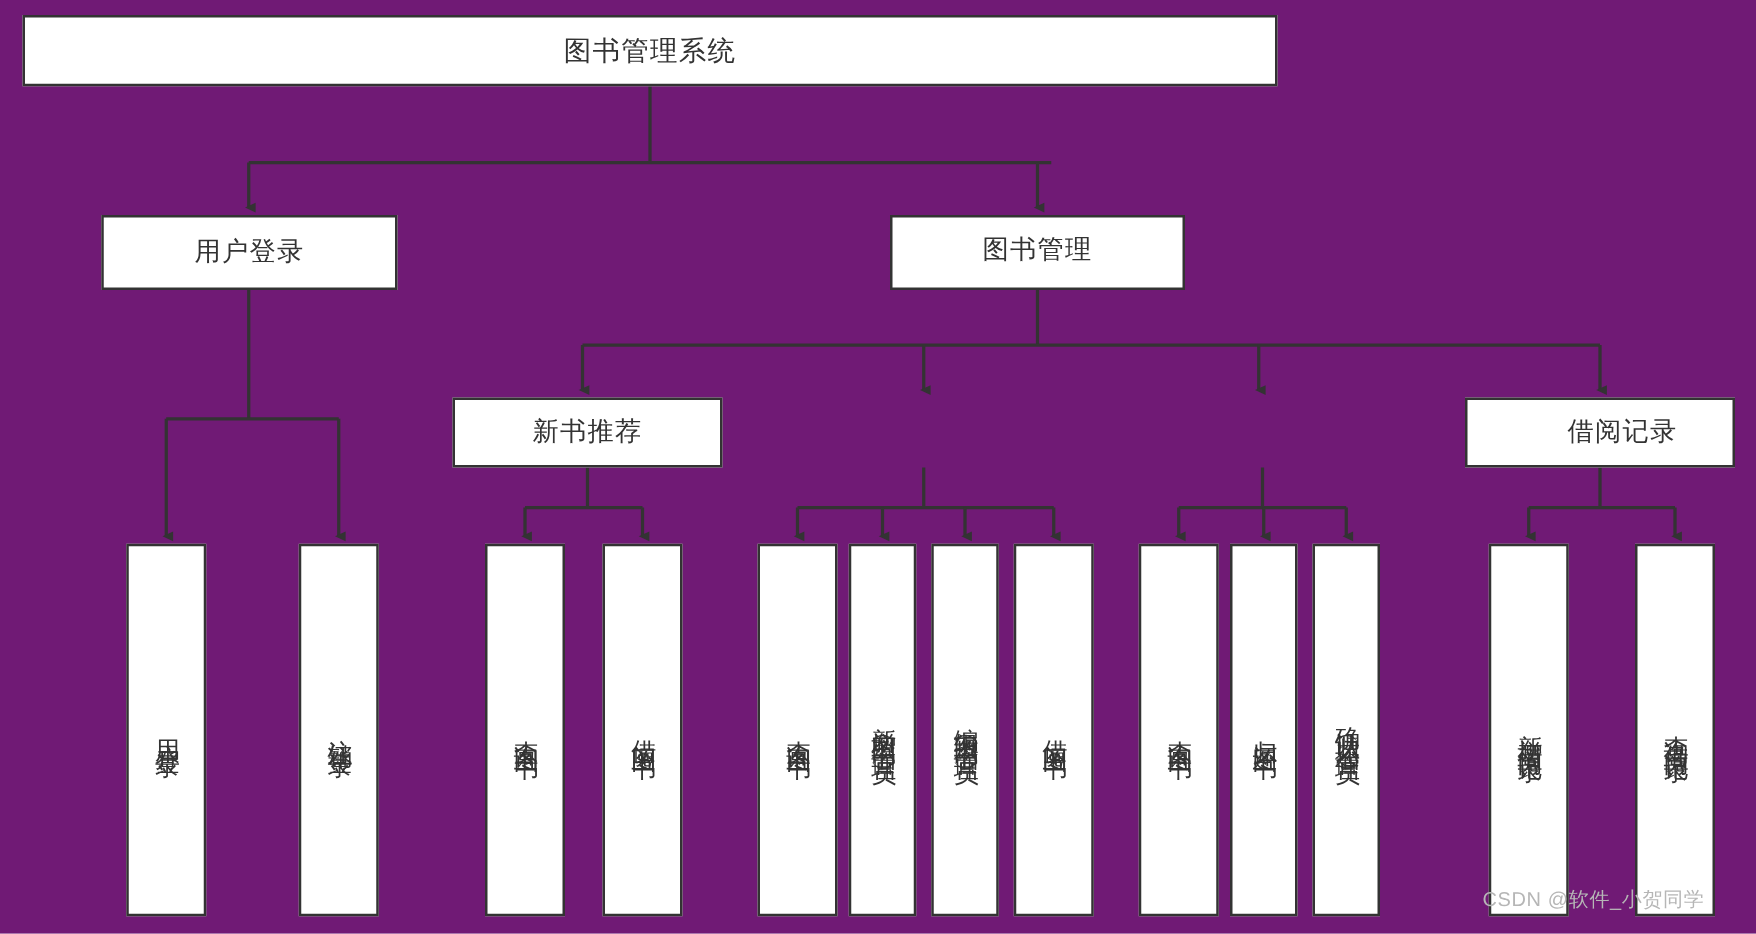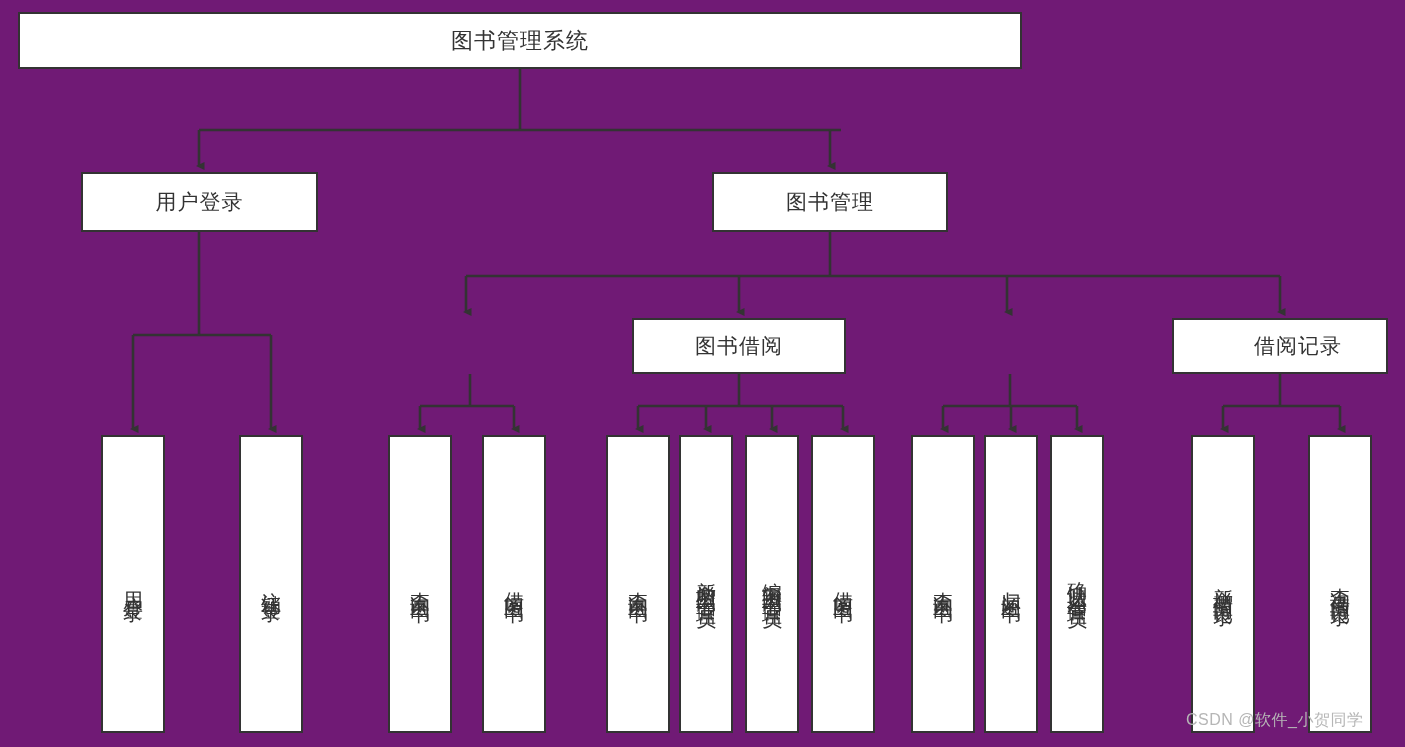--- a/index.html
+++ b/index.html
@@ -125,26 +125,26 @@
     </g>
   </svg>
 
   <div class="node root" style="left:18px; top:12px; width:1004px; height:57px;">
     <span>图书管理系统</span>
   </div>
 
   <div class="node" style="left:81px; top:172px; width:237px; height:60px;">
     <span>用户登录</span>
   </div>
-  <div class="node" style="left:712px; top:172px; width:236px; height:60px;">
+  <div class="node" style="left:712px; top:172px; width:236px; height:60px;font-family:Liberation Mono, monospace;">
     <span>图书管理</span>
   </div>
 
-  <div class="node" style="left:632px; top:318px; width:214px; height:56px;">
-    <span>图书借阅</span>
+  <div class="node" style="left:362px; top:318px; width:216px; height:56px;">
+    <span>新书推荐</span>
   </div>
   <div class="node" style="left:1172px; top:318px; width:216px; height:56px;padding-left:36px;">
     <span>借阅记录</span>
   </div>
 
   <div class="node vertical" style="left:101px; top:435px; width:64px; height:298px;">
     <span class="vtext">用户登录</span>
   </div>
   <div class="node vertical" style="left:239px; top:435px; width:64px; height:298px;">
     <span class="vtext">注销登录</span>

